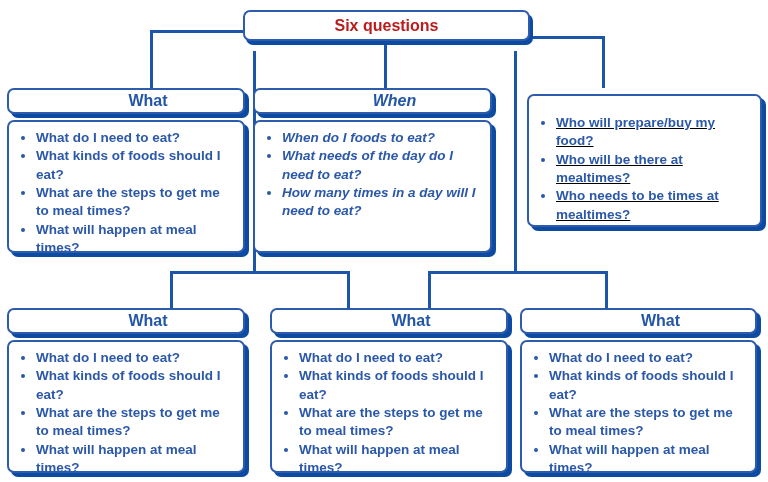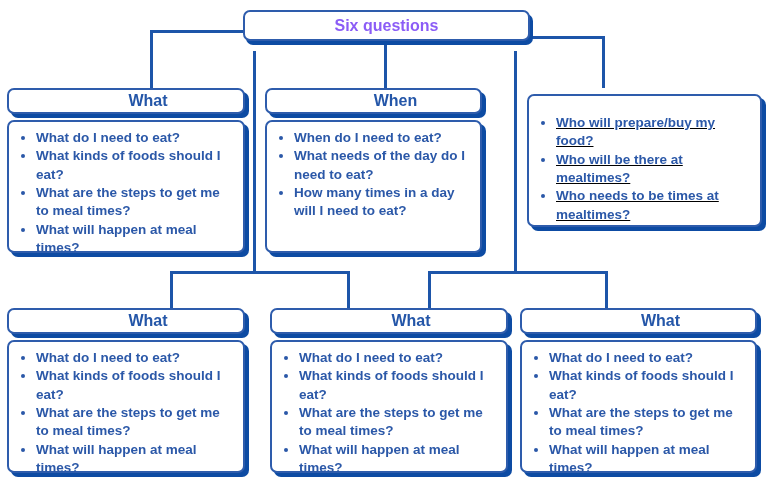--- a/index.html
+++ b/index.html
@@ -28,21 +28,21 @@
   #c-r2-d1   { left:428px; top:271px; width:3px;   height:37px; }
   #c-r2-d2   { left:605px; top:271px; width:3px;   height:37px; }
 
   
   .root-box {
     position: absolute; left:243px; top:10px; width:287px; height:31px;
     box-sizing: border-box;
     background:#ffffff; border:2px solid #2e5cac; border-radius:7px;
     box-shadow: 3px 4px 0 #0d4ba3;
     display:flex; align-items:center; justify-content:center;
-    font-size:16px; font-weight:700; color:#8b5cf6;
+    font-size:16px; font-weight:700; color:#b91c1c;
     z-index: 1;
   }
 
   
   .qbox { position:absolute; z-index:1; }
   .qheader {
     position:relative; z-index:2;
     box-sizing:border-box; height:26px;
     background:#ffffff; border:2px solid #2e5cac; border-radius:7px;
     box-shadow: 4px 4px 0 #0d4ba3;
@@ -55,21 +55,21 @@
     background:#ffffff; border:2px solid #2e5cac; border-radius:7px;
     box-shadow: 4px 4px 0 #0d4ba3;
   }
   .qbody ul { margin:0; padding:7px 10px 0 27px; }
   .qbody li {
     font-size:13.5px; font-weight:700; color:#2b58a8; line-height:1.36;
   }
   .pad-extra ul { padding-top:18px;text-decoration:underline; }
 
   #b1 { left:7px;   top:88px;  width:238px; }
-  #b2 { left:265px; top:88px;  width:217px; }
+  #b2 { left:253px; top:88px;  width:239px;font-style:italic; }
   #b3 { left:527px; top:88px;  width:235px; }
   #b4 { left:7px;   top:308px; width:238px; }
   #b5 { left:270px; top:308px; width:238px; }
   #b6 { left:520px; top:308px; width:237px; }
 </style>
 </head>
 <body>
 
 <div id="canvas">
 
@@ -104,21 +104,21 @@
       </ul>
     </div>
   </div>
 
   <div class="qbox" id="b2">
     <div class="qheader">
       <span>When</span>
     </div>
     <div class="qbody">
       <ul>
-        <li>When do I need to eat?</li>
+        <li>When do I foods to eat?</li>
         <li>What needs of the day do I need to eat?</li>
         <li>How many times in a day will I need to eat?</li>
       </ul>
     </div>
   </div>
 
   <div class="qbox" id="b3">
     <div class="qbody pad-extra">
       <ul>
         <li>Who will prepare/buy my food?</li>

